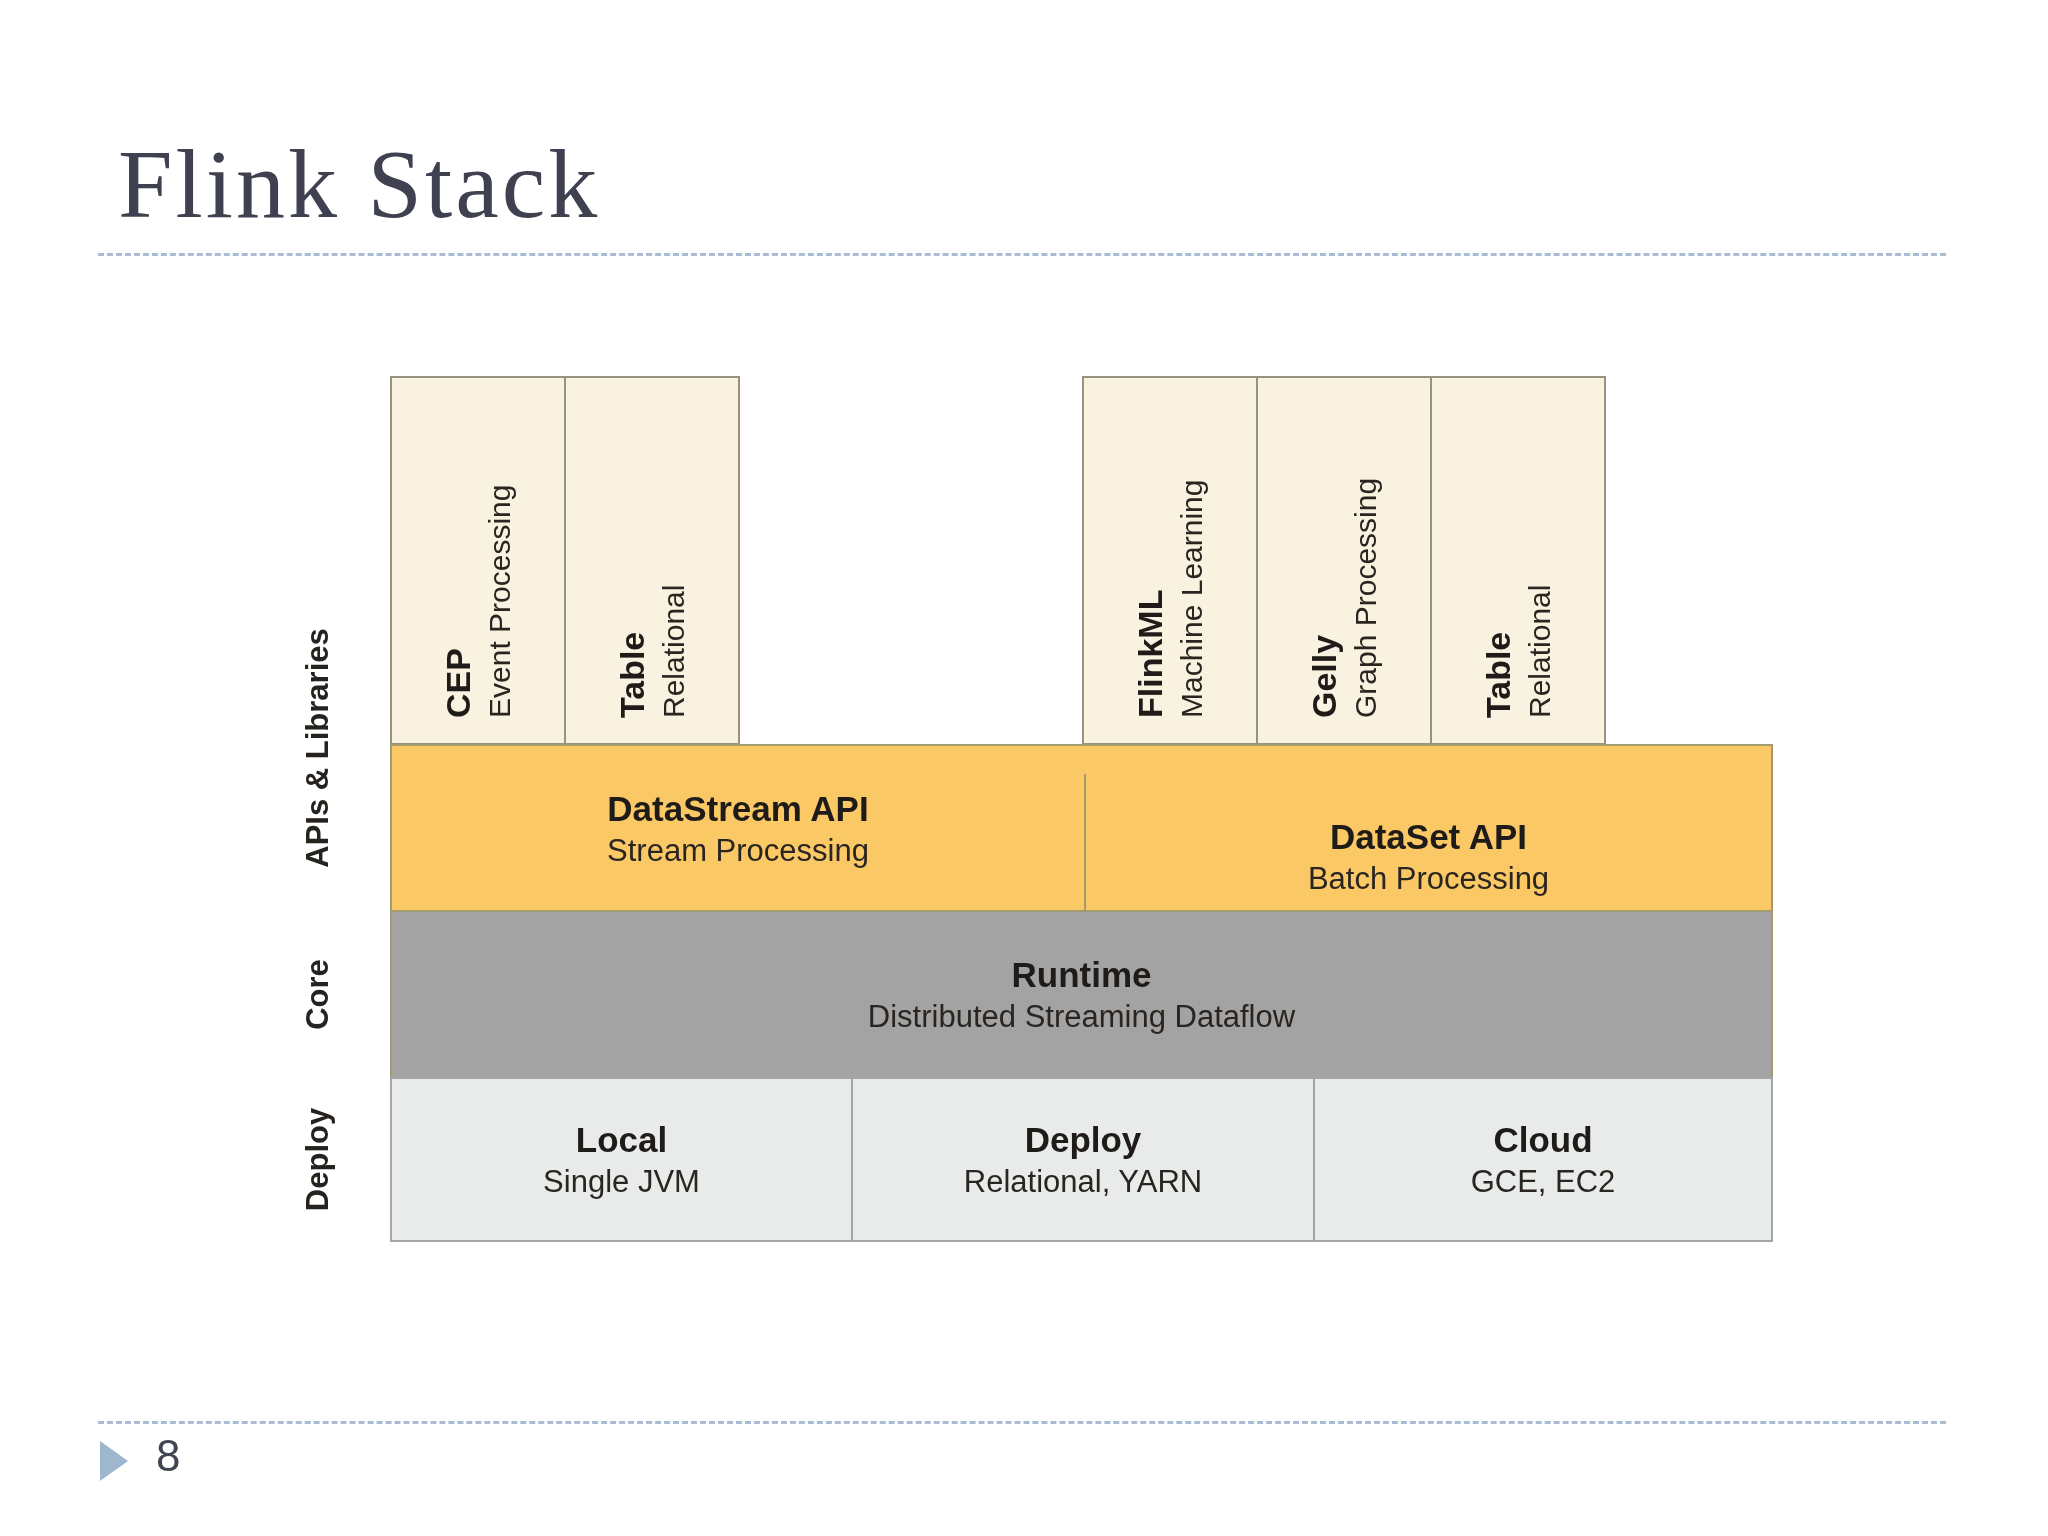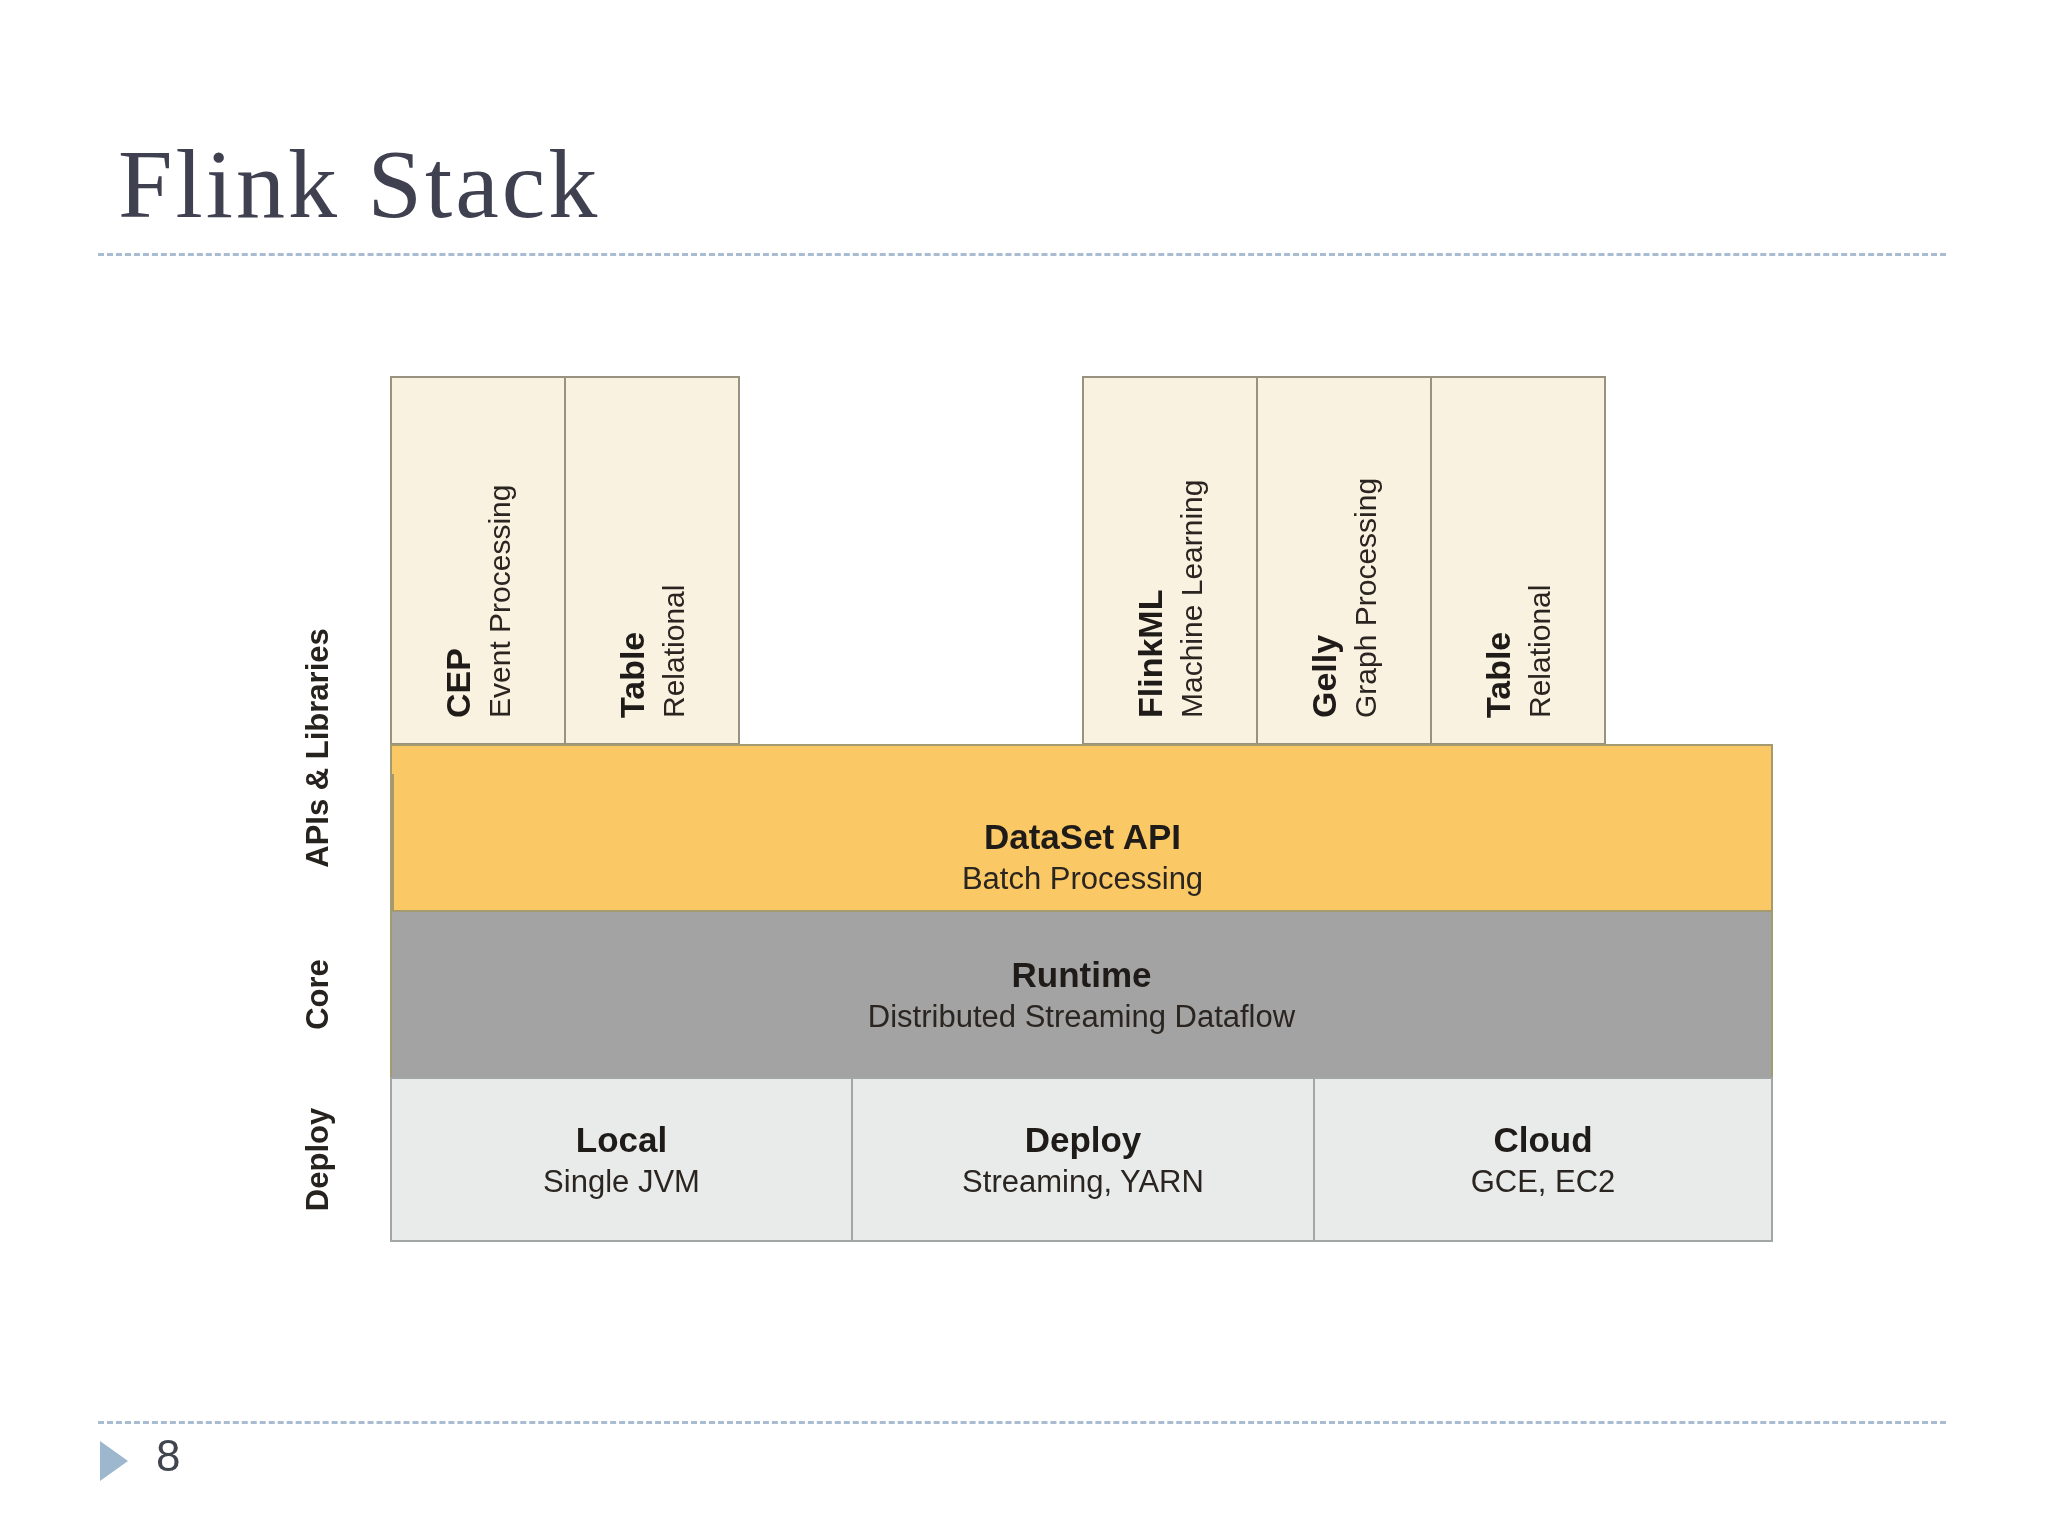--- a/index.html
+++ b/index.html
@@ -148,41 +148,45 @@
     </div>
   </div>
   <div class="vbox" style="left:1430px;">
     <div class="vrot">
       <div class="vtitle">Table</div>
       <div class="vdesc">Relational</div>
     </div>
   </div>
 
   <div class="hrow row-apis">
+    <div class="cell cell-left">
+      <div class="htitle">DataStream API</div>
+      <div class="hdesc">Stream Processing</div>
+    </div>
     <div class="cell cell-right">
       <div class="htitle">DataSet API</div>
       <div class="hdesc">Batch Processing</div>
     </div>
   </div>
 
   <div class="hrow row-core">
     <div class="cell cell-full">
       <div class="htitle">Runtime</div>
       <div class="hdesc">Distributed Streaming Dataflow</div>
     </div>
   </div>
 
   <div class="hrow row-deploy">
     <div class="cell cell-1">
       <div class="htitle">Local</div>
       <div class="hdesc">Single JVM</div>
     </div>
     <div class="cell cell-2">
       <div class="htitle">Deploy</div>
-      <div class="hdesc">Streaming, YARN</div>
+      <div class="hdesc">Relational, YARN</div>
     </div>
     <div class="cell cell-3">
       <div class="htitle">Cloud</div>
       <div class="hdesc">GCE, EC2</div>
     </div>
   </div>
 
   <div class="rule rule-bottom"></div>
   <div class="footer-arrow"></div>
   <div class="page-num">8</div>

